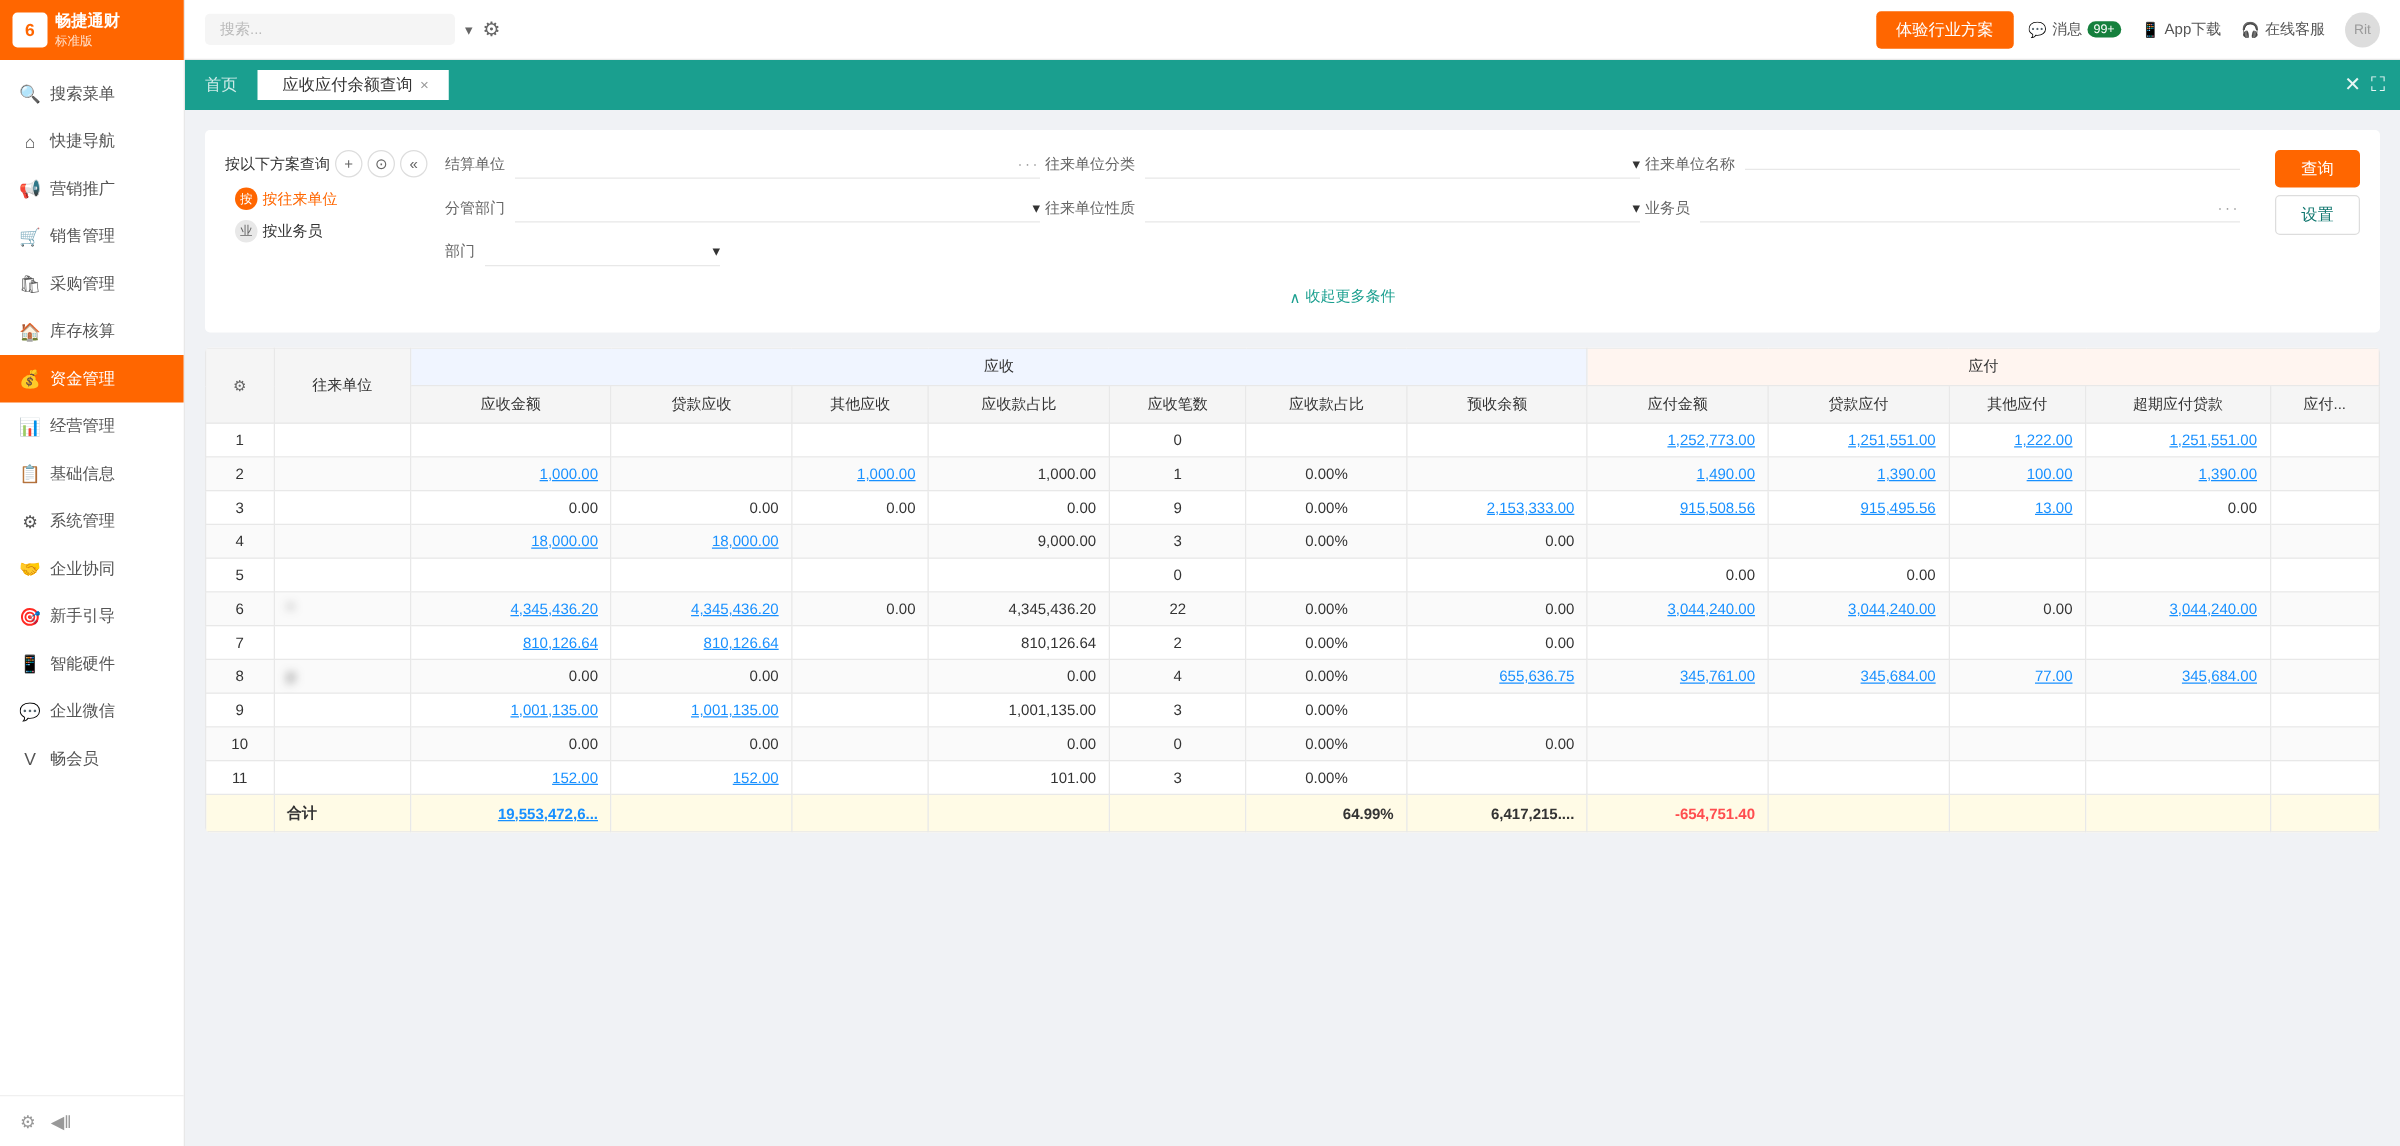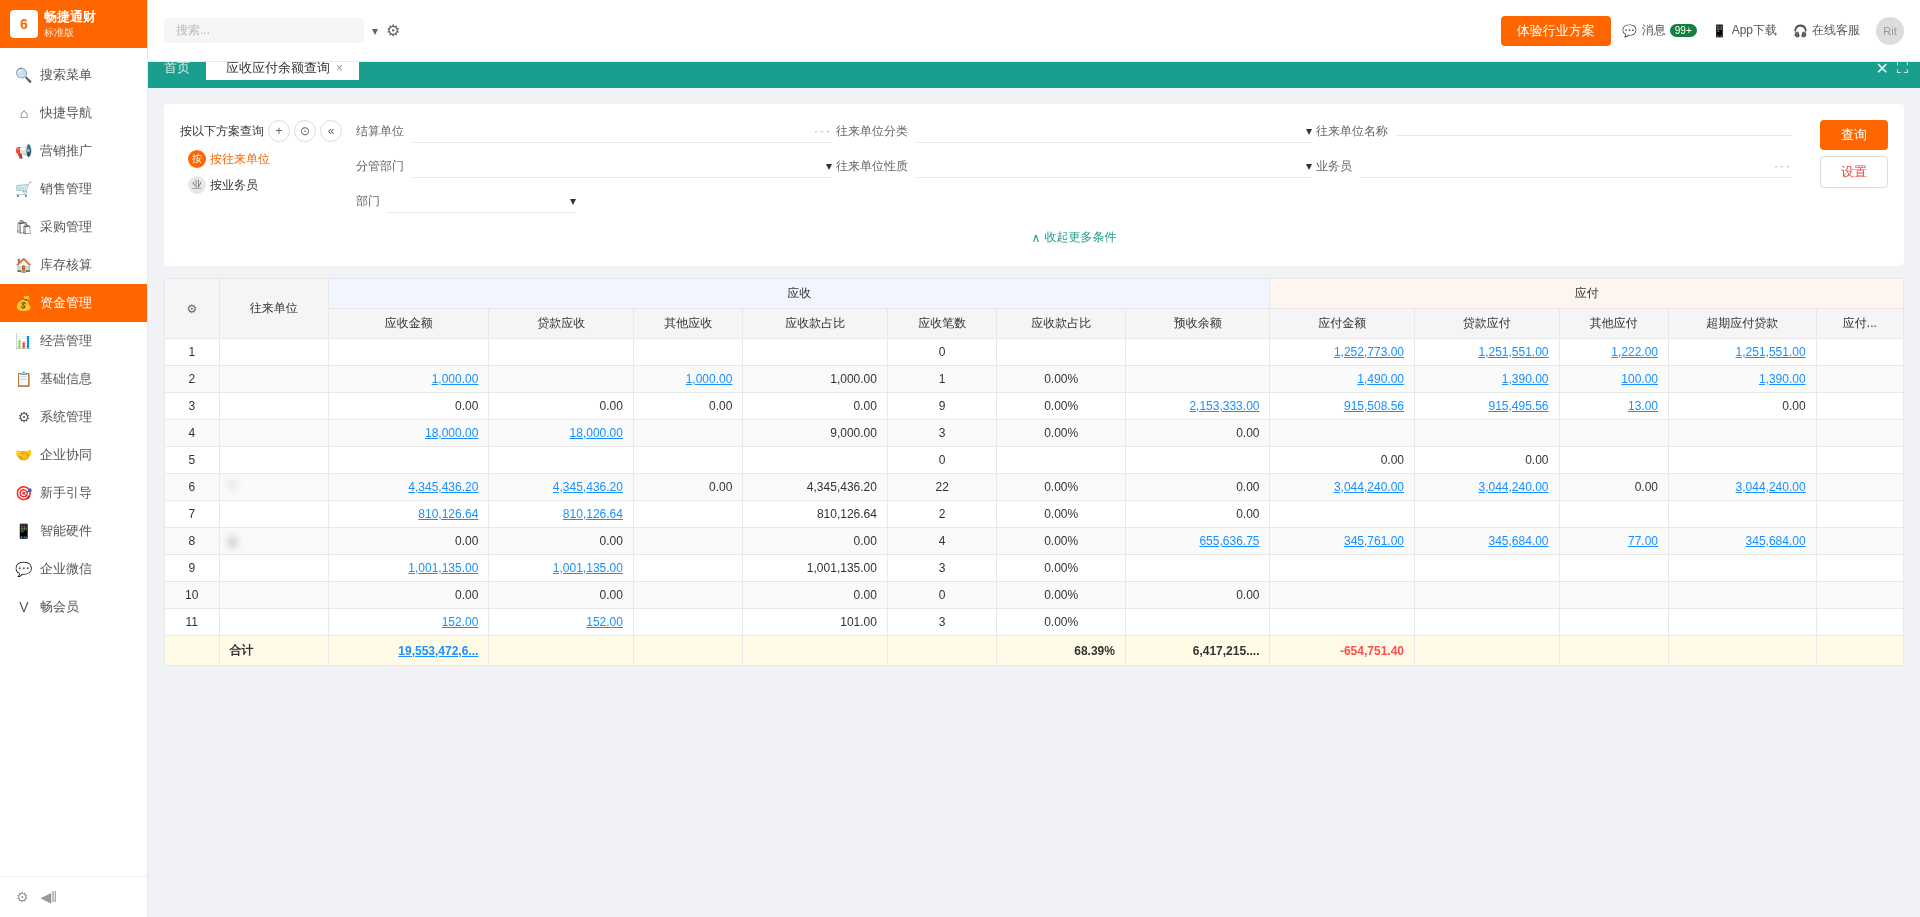--- a/index.html
+++ b/index.html
@@ -32,21 +32,21 @@
     .menu-icon { width: 16px; height: 16px; display: flex; align-items: center; justify-content: center; font-size: 14px; }
     .menu-label { font-size: 13px; }
     .sidebar-bottom {
       padding: 12px 16px; border-top: 1px solid #f0f0f0;
       display: flex; gap: 12px; align-items: center;
     }
     .sidebar-bottom-icon { color: #999; cursor: pointer; font-size: 14px; }
 
     
     .topbar {
-      position: fixed; top: 0; left: 148px; right: 0; height: 62px;
+      position: fixed; top: 0; left: 148px; right: 0; height: 48px;
       background: #fff; border-bottom: 1px solid #e8e8e8;
       display: flex; align-items: center; padding: 0 16px; gap: 12px; z-index: 100;
     }
     .topbar-nav {
       display: flex; align-items: center; gap: 8px; flex: 1;
     }
     .topbar-search {
       background: #f5f5f5; border-radius: 4px; padding: 4px 12px;
       color: #999; font-size: 12px; min-width: 200px;
     }
@@ -151,21 +151,21 @@
 
     
     .query-buttons {
       display: flex; flex-direction: column; gap: 6px; margin-left: 12px;
     }
     .btn-query {
       background: #ff6600; color: #fff; border: none; border-radius: 4px;
       padding: 6px 20px; cursor: pointer; font-size: 13px;
     }
     .btn-set {
-      background: #fff; color: #ef4444; border: 1px solid #ddd; border-radius: 4px;
+      background: #fff; color: #0f766e; border: 1px solid #ddd; border-radius: 4px;
       padding: 6px 20px; cursor: pointer; font-size: 13px;
     }
 
     
     .data-table-wrap {
       background: #fff; border-radius: 4px; overflow: auto; max-height: calc(100vh - 340px);
     }
     .data-table {
       width: 100%; border-collapse: collapse; min-width: 1400px;
     }
@@ -612,21 +612,21 @@
         </tbody>
       <tfoot>
         <tr>
           <td></td>
           <td class="left">合计</td>
           <td><span class="link-text">19,553,472,6...</span></td>
           <td></td>
           <td></td>
           <td></td>
           <td></td>
-          <td>68.39%</td>
+          <td>64.99%</td>
           <td>6,417,215....</td>
           <td class="negative">-654,751.40</td>
           <td></td>
           <td></td>
           <td></td>
           <td></td>
         </tr>
       </tfoot>
     </table>
   </div>

